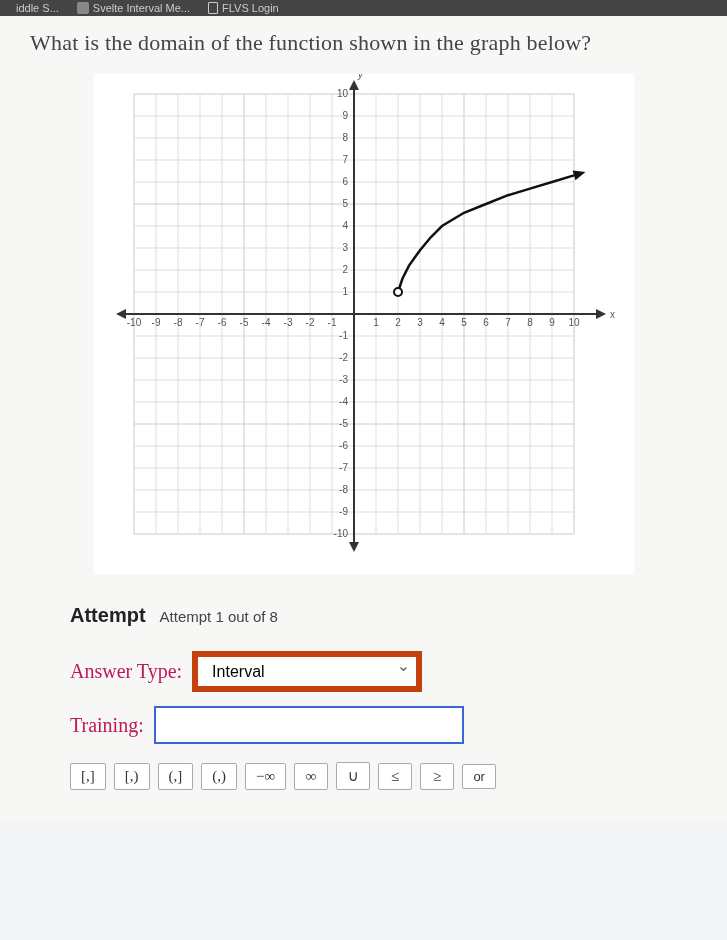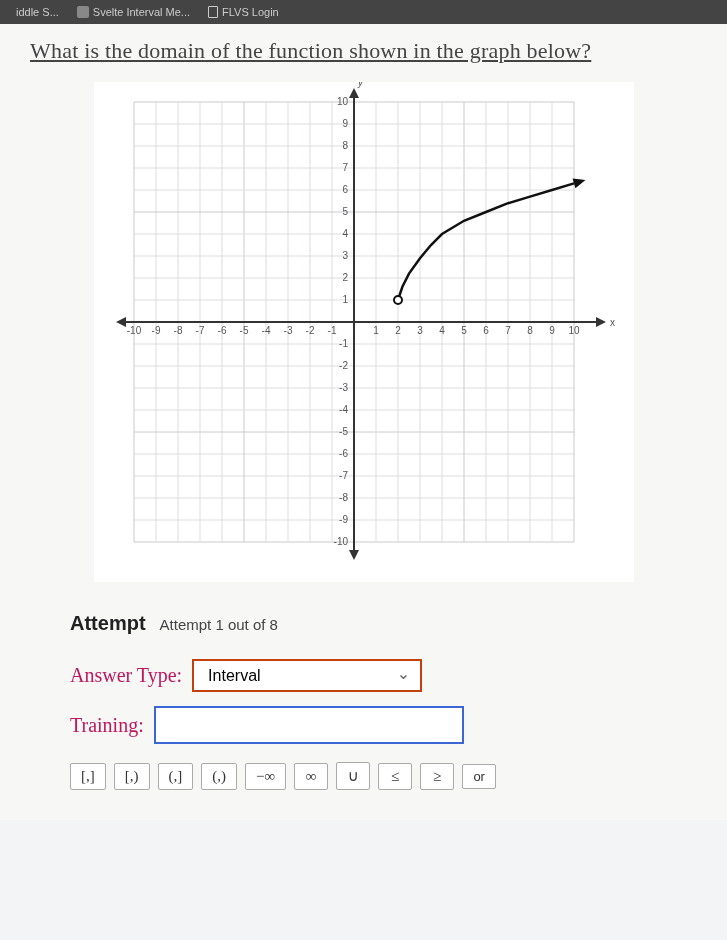--- a/index.html
+++ b/index.html
@@ -1,35 +1,35 @@
 <!DOCTYPE html>
 <html><head>
 <meta charset="utf-8">
 <style>
   * { box-sizing: border-box; margin: 0; padding: 0; }
   html, body { width: 727px; height: 940px; font-family: Georgia, 'Times New Roman', serif; background: #f3f4f5; color: #333; overflow: hidden; }
-  .browser-tabs { display: flex; gap: 6px; align-items: center; background: #444; padding: 0 10px; height: 24px; color: #ccc; font-size: 11px; font-family: Arial, sans-serif; }
+  .browser-tabs { display: flex; gap: 6px; align-items: center; background: #444; padding: 0 10px; height: 16px; color: #ccc; font-size: 11px; font-family: Arial, sans-serif; }
   .tab-item { display: flex; align-items: center; gap: 4px; padding: 0 6px; }
   .tab-icon { width: 12px; height: 12px; background: #888; border-radius: 2px; display:inline-block; }
   .page { padding: 10px 30px 0 30px; background:#f7f7f6; }
-  .question { font-size: 22px; color:#444; margin: 4px 0 18px 0; font-weight: 500; letter-spacing:.2px;text-decoration:underline;}
+  .question { font-size: 22px; color:#444; margin: 4px 0 18px 0; font-weight: 500; letter-spacing:.2px;}
   .graph-wrap { display:flex; justify-content:center; margin: 10px 0 30px 0; }
   svg.graph { background:#fff; }
   .grid line { stroke:#dcdde0; stroke-width:1; }
   .grid .major { stroke:#c9cacd; }
   .axis line { stroke:#333; stroke-width:2; }
   .axis text, .ticks text { font-size:10px; fill:#555; font-family: Arial, sans-serif; }
   .curve { stroke:#111; stroke-width:2.5; fill:none; }
   .lower { padding: 0 40px 30px 40px; }
   .ans-row { margin: 26px 0 24px 0; }
   .ans-label { font-size:20px; font-weight:700; color:#222; font-family: Arial, sans-serif; }
   .attempt { font-size:15px; color:#444; margin-left:10px; font-family: Arial, sans-serif;}
   .row { display:flex; align-items:center; margin: 14px 0; }
   .row-label { font-size:20px; color:#be185d; margin-right:10px; font-family: 'Times New Roman', serif;}
-  select.drop { font-size:16px; padding:6px 36px 6px 14px; border:2px solid #c2410c; background:#fff; font-family: Arial,sans-serif; appearance:none; min-width:230px; position:relative;}
+  select.drop { font-size:16px; padding:6px 36px 6px 14px; border:6px solid #c2410c; background:#fff; font-family: Arial,sans-serif; appearance:none; min-width:230px; position:relative;}
   .select-wrap { position:relative; display:inline-block;}
   .select-wrap::after { content:"⌄"; position:absolute; right:12px; top:5px; color:#666; pointer-events:none; font-size:16px;}
   input.interval { border:2px solid #3a66d6; padding:8px 10px; font-size:16px; width:310px; background:#fff; outline:none;}
   .btn-row { display:flex; gap:8px; margin-top:18px; flex-wrap:wrap; align-items:center;}
   .kbtn { border:1px solid #aaa; background:#fff; padding:4px 10px; font-size:14px; font-family:'Times New Roman', serif; min-width:34px; text-align:center; cursor:pointer; border-radius:2px; color:#333;}
   .kbtn .sym { font-size:15px; }
   .orbtn { font-family: Arial, sans-serif; font-size:13px;}
 </style>
 </head>
 <body>

